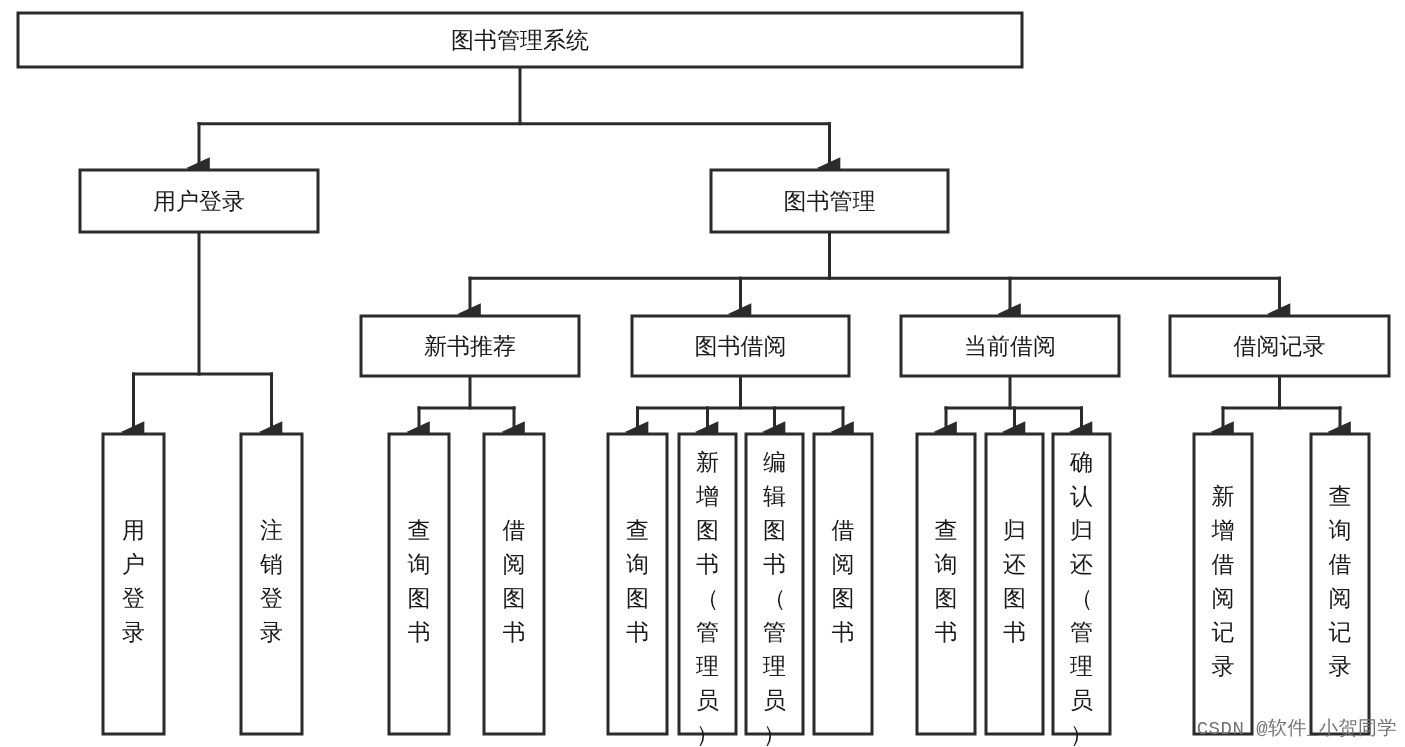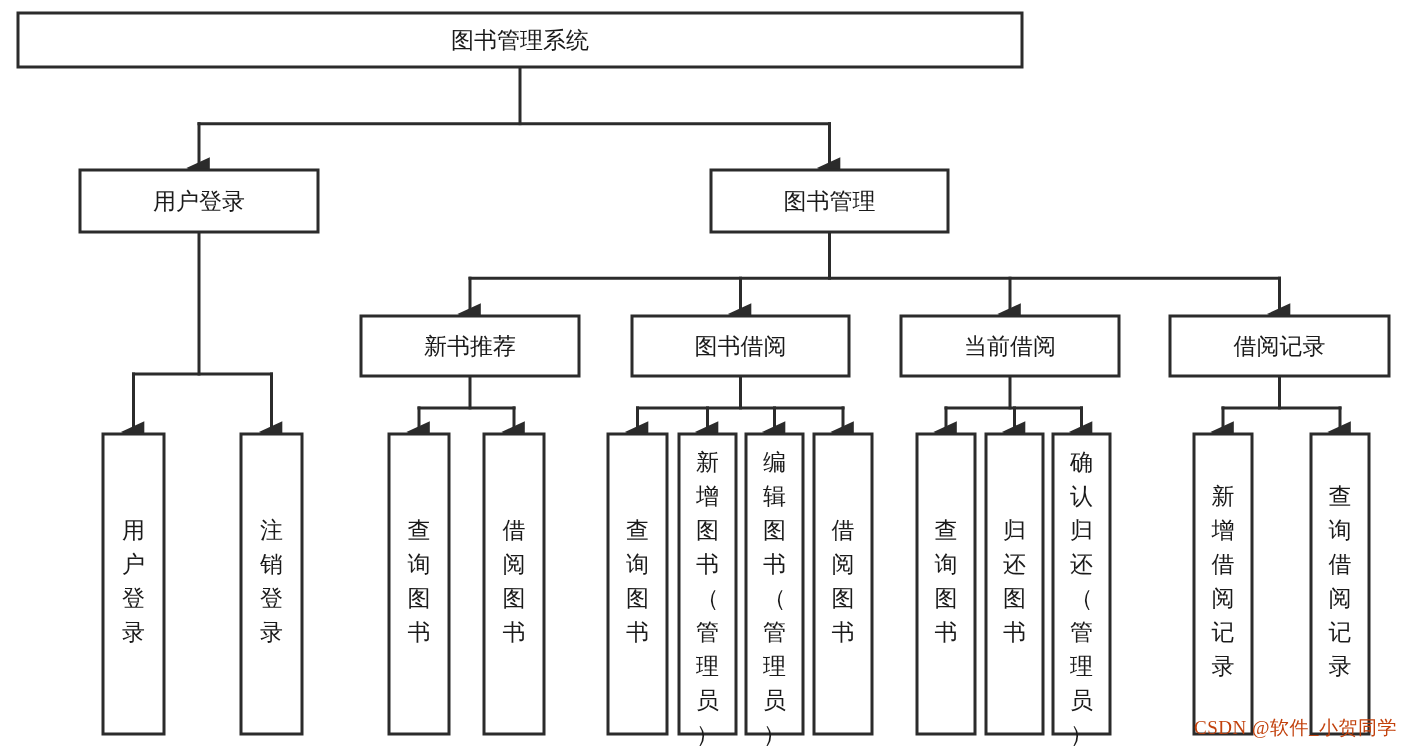--- a/index.html
+++ b/index.html
@@ -14,22 +14,22 @@
   .node-label-h{
     font-family:"DejaVu Sans","Liberation Sans",sans-serif;
     font-size:23px;fill:#1a1a1a;dominant-baseline:middle;text-anchor:middle;
   }
   .node-label-v{
     font-family:"DejaVu Sans","Liberation Sans",sans-serif;
     font-size:23px;fill:#1a1a1a;
   }
   .watermark{
     position:absolute;right:8px;bottom:6px;
-    font-family:Liberation Serif, serif;
-    font-size:19px;color:#c2410c;white-space:nowrap;letter-spacing:0.5px;
+    font-family:Liberation Mono, monospace;
+    font-size:19px;color:#737373;white-space:nowrap;letter-spacing:0.5px;
   }
 </style>
 </head>
 <body>
 
 <div id="diagram-root">
   <svg id="tree" viewBox="0 0 1405 747" xmlns="http://www.w3.org/2000/svg">
     <defs>
       <marker id="arrowhead" markerWidth="9" markerHeight="9" refX="4.2" refY="4.2" orient="auto" markerUnits="strokeWidth">
         <path d="M0.6,0.6 L7.8,0.6 L4.2,8.4 Z" fill="#2b2b2b"></path>

